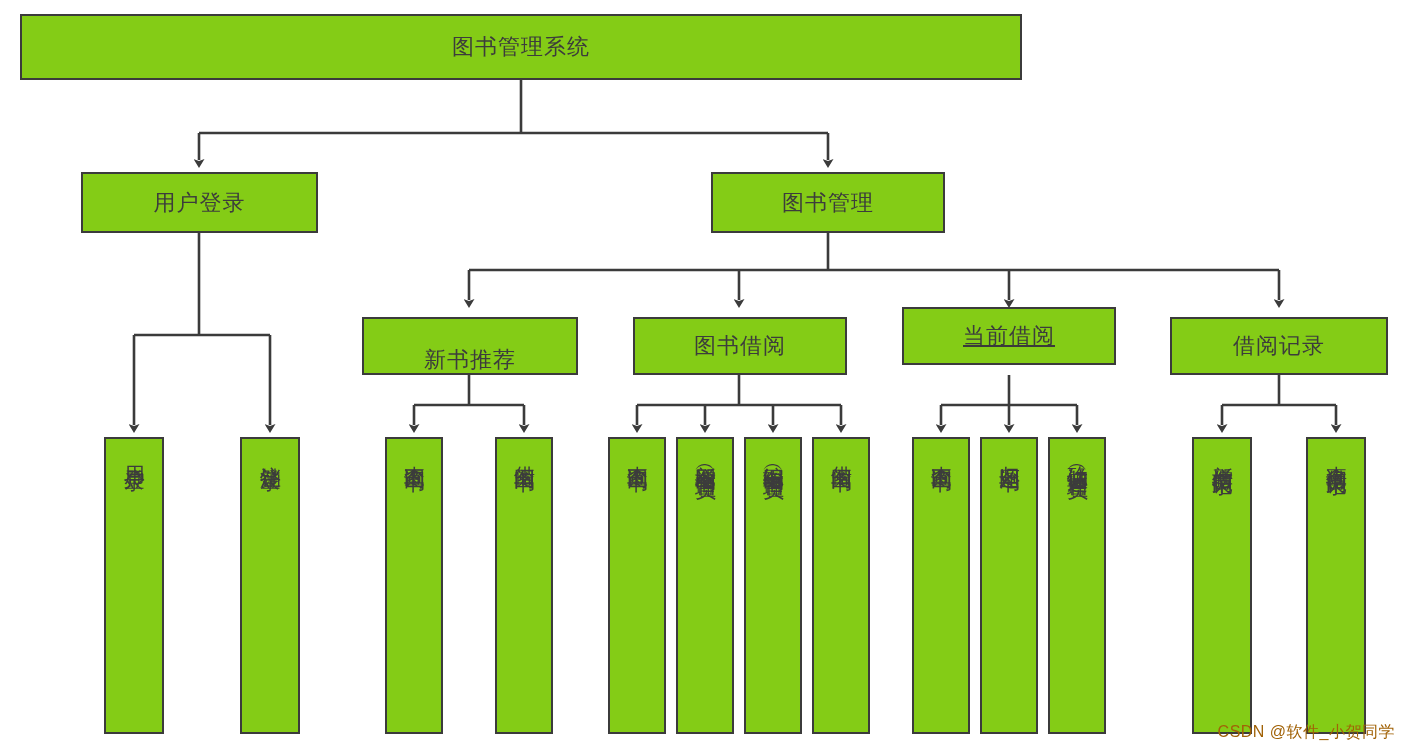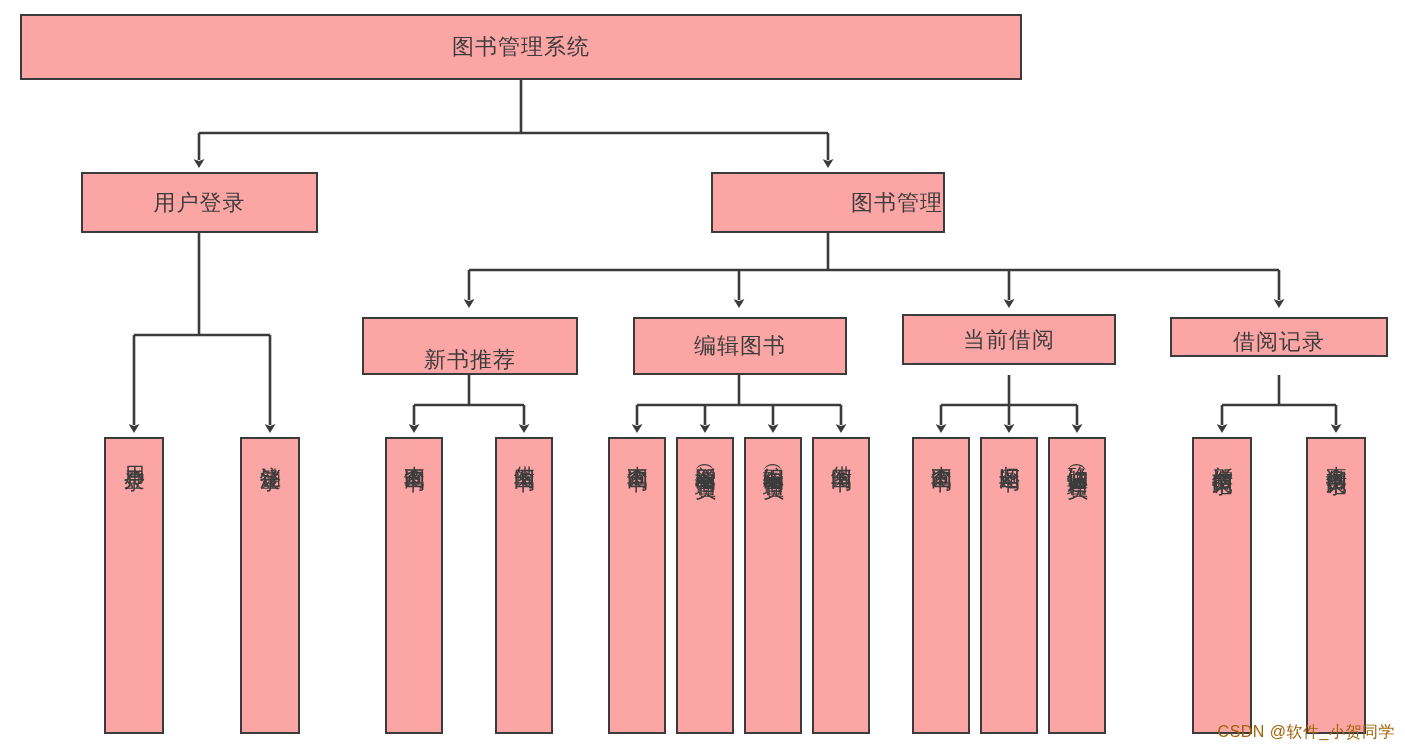--- a/index.html
+++ b/index.html
@@ -18,21 +18,21 @@
   #edges{
     position:absolute;
     left:0; top:0;
     width:1405px;
     height:747px;
     pointer-events:none;
   }
   .node{
     position:absolute;
     box-sizing:border-box;
-    background:#fca5a5;
+    background:#84cc16;
     border:2px solid #3b3b3b;
     display:flex;
     align-items:center;
     justify-content:center;
     text-align:center;
     z-index:2;
   }
   .node .label{
     font-size:22px;
     line-height:1.18;
@@ -122,37 +122,37 @@
   </svg>
 
   <div class="node" style="left:20px; top:14px; width:1002px; height:66px;">
     <span class="label">图书管理系统</span>
   </div>
 
   <div class="node" style="left:81px; top:172px; width:237px; height:61px;">
     <span class="label">用户登录</span>
   </div>
 
-  <div class="node" style="left:711px; top:172px; width:234px; height:61px;justify-content:flex-end;">
+  <div class="node" style="left:711px; top:172px; width:234px; height:61px;">
     <span class="label">图书管理</span>
   </div>
 
   <div class="node" style="left:362px; top:317px; width:216px; height:58px;align-items:flex-end;">
     <span class="label">新书推荐</span>
   </div>
 
   <div class="node" style="left:633px; top:317px; width:214px; height:58px;">
-    <span class="label">编辑图书</span>
-  </div>
-
-  <div class="node" style="left:902px; top:314px; width:214px; height:51px;">
+    <span class="label">图书借阅</span>
+  </div>
+
+  <div class="node" style="left:902px; top:307px; width:214px; height:58px;text-decoration:underline;">
     <span class="label">当前借阅</span>
   </div>
 
-  <div class="node" style="left:1170px; top:317px; width:218px; height:40px;align-items:flex-end;">
+  <div class="node" style="left:1170px; top:317px; width:218px; height:58px;">
     <span class="label">借阅记录</span>
   </div>
 
   <div class="node leaf" style="left:104px; top:437px; width:60px; height:297px;">
     <span class="label">用户登录</span>
   </div>
 
   <div class="node leaf" style="left:240px; top:437px; width:60px; height:297px;">
     <span class="label">注销登录</span>
   </div>

